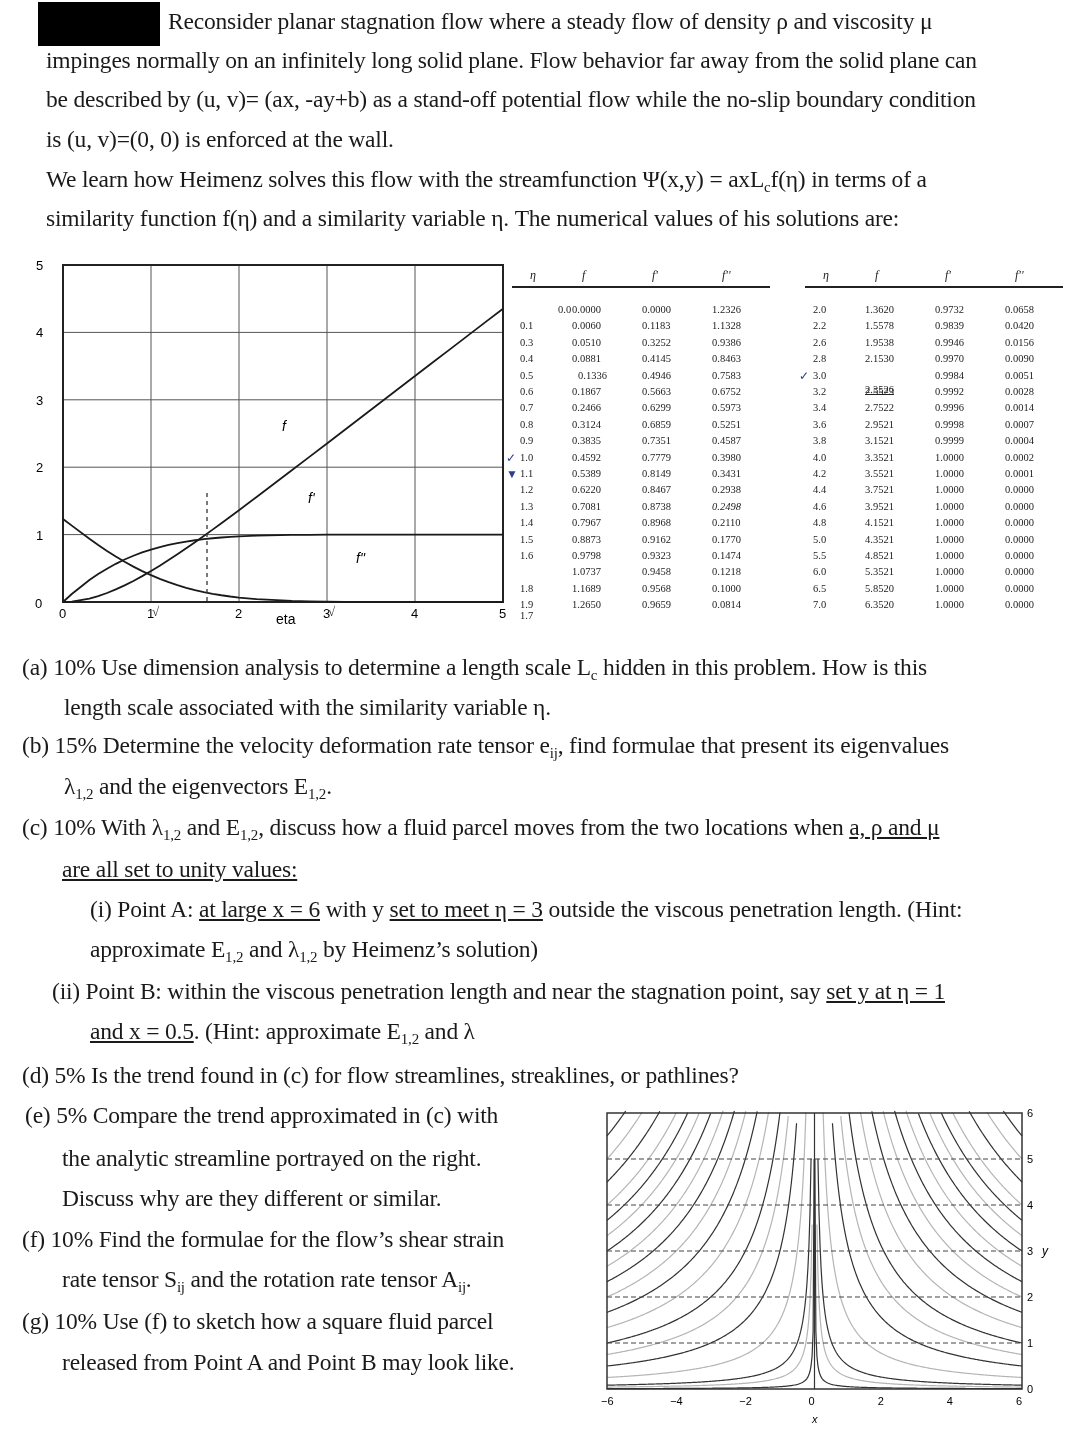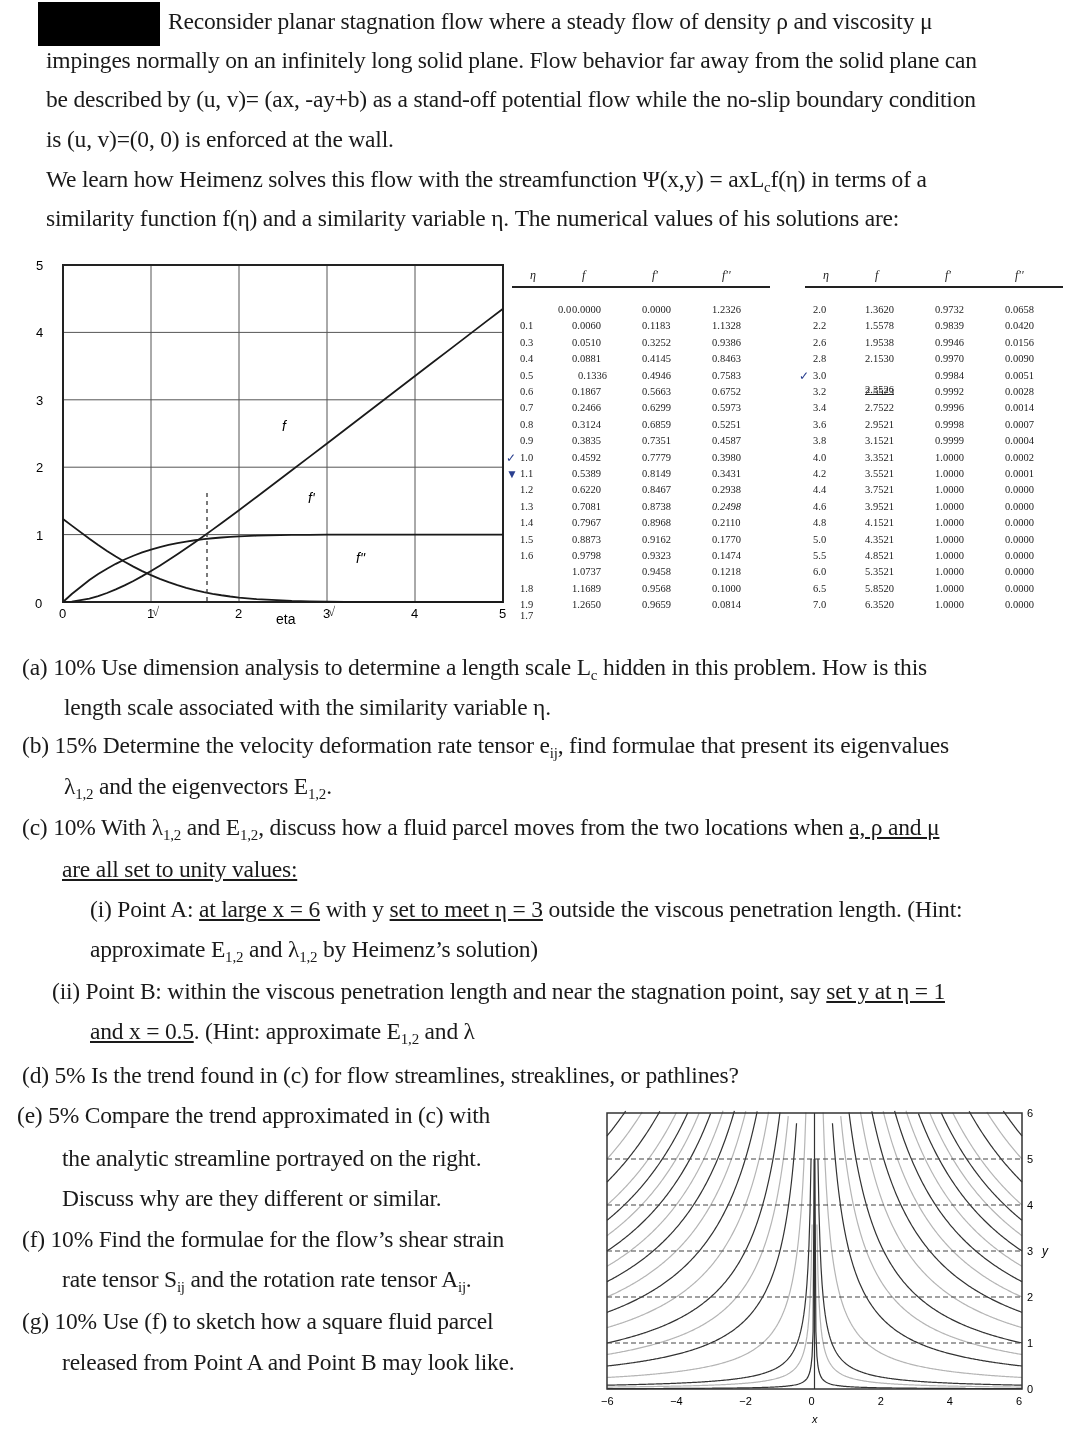--- a/index.html
+++ b/index.html
@@ -248,21 +248,21 @@
 <div class="line" style="left:64px;top:694px;">length scale associated with the similarity variable  η.</div>
 <div class="line" style="left:22px;top:732px;"><span>(b) 15% Determine the velocity deformation rate tensor  e</span><sub>ij</sub><span>, find formulae that present its eigenvalues</span></div>
 <div class="line" style="left:64px;top:773px;"><span>λ</span><sub>1,2</sub><span>  and the eigenvectors  E</span><sub>1,2</sub><span>.</span></div>
 <div class="line" style="left:22px;top:814px;"><span>(c) 10% With  λ</span><sub>1,2</sub><span>  and  E</span><sub>1,2</sub><span>, discuss how a fluid parcel moves from the two locations when </span><span class="u">a, ρ and μ</span></div>
 <div class="line u" style="left:62px;top:856px;">are all set to unity values:</div>
 <div class="line" style="left:90px;top:896px;"><span>(i) Point A: </span><span class="u">at large x = 6</span><span> with y </span><span class="u">set to meet  η = 3</span><span>  outside the viscous penetration length. (Hint:</span></div>
 <div class="line" style="left:90px;top:936px;"><span>approximate  E</span><sub>1,2</sub><span>  and  λ</span><sub>1,2</sub><span>  by Heimenz’s solution)</span></div>
 <div class="line" style="left:52px;top:978px;"><span>(ii) Point B: within the viscous penetration length and near the stagnation point, say </span><span class="u">set y at  η = 1 </span></div>
 <div class="line" style="left:90px;top:1018px;"><span class="u">and x = 0.5</span><span>. (Hint: approximate  E</span><sub>1,2</sub><span>  and  λ</span></div>
 <div class="line" style="left:22px;top:1062px;">(d) 5% Is the trend found in (c) for flow streamlines, streaklines, or pathlines?</div>
-<div class="line" style="left:17px;top:1102px;text-align:right;">(e) 5% Compare the trend approximated in (c) with</div>
+<div class="line" style="left:25px;top:1102px;text-align:right;">(e) 5% Compare the trend approximated in (c) with</div>
 <div class="line" style="left:62px;top:1145px;">the analytic streamline portrayed on the right.</div>
 <div class="line" style="left:62px;top:1185px;">Discuss why are they different or similar.</div>
 <div class="line" style="left:22px;top:1226px;">(f)  10% Find the formulae for the flow’s shear strain</div>
 <div class="line" style="left:62px;top:1266px;"><span>rate tensor  S</span><sub>ij</sub><span>  and the rotation rate tensor  A</span><sub>ij</sub><span>.</span></div>
 <div class="line" style="left:22px;top:1308px;">(g) 10% Use (f) to sketch how a square fluid parcel</div>
 <div class="line" style="left:62px;top:1349px;">released from Point A and Point B may look like.</div>
 
 <svg id="chart2" width="490" height="339">
   <g id="c2-lines">
       <polyline points="224.84583333333333,64 225.88160416666668,236.42803504380475 226.917375,261.0958512160229 227.95314583333334,270.9654481722584 228.98891666666668,276.2804314329738 230.02468749999997,279.6025039123631 231.06045833333332,281.8755930416447 232.09622916666666,283.5287958115183 233.132,284.7852564102564 234.16777083333335,285.7724915042032 235.20354166666667,286.5686591276252 236.2393125,287.22433348063043 237.2750833333333,287.7736870600975 238.31085416666664,288.24064104169275 239.346625,288.6424411833217 240.38239583333333,288.9918345127926 241.41816666666668,289.2984464431725 242.4539375,289.5696812096696 243.48970833333334,289.81132762702606 244.52547916666668,290.0279768586478 245.56124999999997,290.2233169129721 246.59702083333332,290.40034431489164 247.63279166666666,290.561518911646 248.66856250000004,290.7088788724333 249.70433333333332,290.84412733260154 250.74010416666667,290.9686985172982 251.775875,291.08380879928995 252.8116458333333,291.19049654919684 253.84741666666665,291.28965354701864 254.88318750000002,291.3820499686984 255.91895833333336,291.46835443037975 256.95472916666665,291.5491501944696 257.9905,291.6249483684428 259.02627083333334,291.69619872790105 260.06204166666663,291.7632986482544 261.09781250000003,291.82660051972596 262.1335833333334,291.88641793787906 263.1693541666667,291.94303089925324 264.20512500000007,291.9966901837819 265.2408958333333,292.0476210687153 266.27666666666664,292.0960264900662 267.3124375,292.14208974514315 268.34820833333333,292.1859768120514 269.3839791666667,292.22783834803715 270.41975,292.2678114173821 271.45552083333337,292.30602099060945 272.4912916666667,292.3425812495496 273.5270625,292.37759672697774 274.5628333333333,292.4111633047803 275.59860416666663,292.4433690907245 276.634375,292.4742951907131 277.6701458333333,292.50401639077694 278.70591666666667,292.53260176087787 279.7416875,292.56011519078476 280.77745833333336,292.5866158667732 281.81322916666664,292.612158696636 282.849,292.63679468942627 283.88477083333333,292.6605712954605 284.9205416666667,292.6835327113502 285.9563125,292.7057201541881 286.99208333333337,292.7271721084671 288.02785416666666,292.74792454884454 289.063625,292.76801114146446 290.0993958333333,292.7874634262066 291.13516666666663,292.80631098193896 292.1709375,292.82458157659386 293.2067083333333,292.8423013036694 294.24247916666667,292.85949470656783 295.27825,292.876184892016 296.3140208333333,292.89239363367125 297.3497916666667,292.9081414668882 298.3855625,292.92344777551546 299.42133333333334,292.93833087149187 300.4571041666666,292.9528080679309 301.492875,292.9668957463055 302.5286458333333,292.98060941828254 303.5644166666667,292.9939637826962 304.6001875,293.0069727781016 305.6359583333333,293.019649631303 306.67172916666664,293.03200690221166 307.7075,293.04405652535326 308.7432708333333,293.0558098483138 309.77904166666667,293.0672776673831 310.8148125,293.0784702606326 311.85058333333336,293.08939741863963 312.88635416666665,293.10006847305095 313.922125,293.110492323162 314.9578958333333,293.1206774606694 315.9936666666667,293.1306319927427 317.0294375,293.1403636635458 318.0652083333334,293.14987987433005 319.10097916666666,293.1591877022062 320.13674999999995,293.16829391769727 321.1725208333333,293.17720500116263 322.20829166666664,293.1859271581779 323.2440625,293.19446633394625 324.27983333333333,293.2028282268127 325.3156041666667,293.21101830094506 326.351375,293.21904179824116 327.3871458333333,293.2269037495168 328.42291666666665,293.234608985025 329.4586875,293.24216214435165 330.49445833333334,293.249567685732 331.5302291666667,293.2568298948253 332.56600000000003,293.2639528929852 333.6017708333333,293.27094064505906 334.6375416666666,293.27779696674725 335.6733125,293.28452553155086 336.7090833333333,293.29112987733464 337.74485416666664,293.29761341253 338.780625,293.3039794220003 339.8163958333334,293.3102310725907 340.8521666666667,293.3163714183807 341.88793749999996,293.32240340565943 342.9237083333333,293.32832987763925 343.95947916666665,293.3341535789245 344.99525,293.33987715974973 346.03102083333334,293.34550318000083 347.0667916666667,293.35103411303294 348.1025625,293.35647234929564 349.13833333333326,293.36182019977804 350.17410416666667,293.36707989928317 351.20987499999995,293.37225360954176 352.24564583333336,293.3773434221747 353.2814166666667,293.3823513615124 354.31718750000005,293.38727938727936 355.35295833333333,293.39212939715094 356.3887291666666,293.3969032291899 357.4245,293.401602664169 358.4602708333333,293.4062294277859 359.4960416666667,293.41078519277573 360.5318125,293.4152715809277 361.56758333333335,293.41969016500985 362.60335416666663,293.4240424706074 363.6391249999999,293.42832997787883 364.6748958333333,293.43255412323447 365.71066666666667,293.4367163009404 366.7464375,293.44081786465364 367.78220833333336,293.444860128889 368.8179791666667,293.4488443704245 369.85375,293.4527718296455 370.8895208333333,293.45664371183216 371.9252916666667,293.46046118839286 372.96106249999997,293.4642253980456 373.99683333333337,293.4679374479504 375.03260416666666,293.47159841479527 376.068375,293.475209345837 377.1041458333333,293.4787712599005 378.13991666666664,293.4822851483366 379.1756875,293.48575197594215 380.2114583333333,293.4891726818434 381.24722916666667,293.492548180344 382.283,293.4958793617394 383.31877083333336,293.4991670931005 384.35454166666665,293.5024122190252 385.39031250000005,293.5056155623623 386.42608333333334,293.5087779249071 387.46185416666674,293.5119000880702 388.497625,293.51498281352144 389.5333958333333,293.51802684380925 390.56916666666666,293.5210329029571 391.60493749999995,293.5240016970374 392.6407083333333,293.5269339147247 393.67647916666664,293.5298302278279 394.71225000000004,293.5326912918038 395.7480208333333,293.53551774625134 396.7837916666667,293.5383102153883 397.8195625,293.54106930851117 398.8553333333333,293.54379562043795 399.8911041666667,293.546489731936 400.926875,293.54915221013425 401.9626458333333,293.5517836089215 402.9984166666667,293.55438446933005 404.0341875,293.55695531990716 405.0699583333333,293.5594966770728 406.1057291666666,293.56200904546535 407.1415,293.56449291827613 408.1772708333333,293.5669487775717 409.2130416666667,293.56937709460595 410.2488125,293.5717783301217 411.28458333333333,293.57415293464175 412.3203541666667,293.57650134875115 413.356125,293.5788240033694 414.39189583333336,293.58112132001423 415.4276666666667,293.5833937110564 416.46343750000005,293.58564157996665 417.49920833333334,293.58786532155466 418.53497916666663,293.59006532219973 419.57075,293.59224196007517 420.6065208333333,293.5943956053646 421.6422916666667,293.5965266204719 422.6780625,293.59863536022476 423.71383333333335,293.60072217207136 424.74960416666664,293.60278739627137 425.785375,293.60483136608076 426.82114583333333,293.6068544079313 427.8569166666666,293.60885684160405 428.8926875,293.6108389803981 429.9284583333333,293.6128011312941 430.9642291666667,293.61474359511226 432,293.6166666666667" fill="none" stroke="#333" stroke-width="1.2"></polyline>

